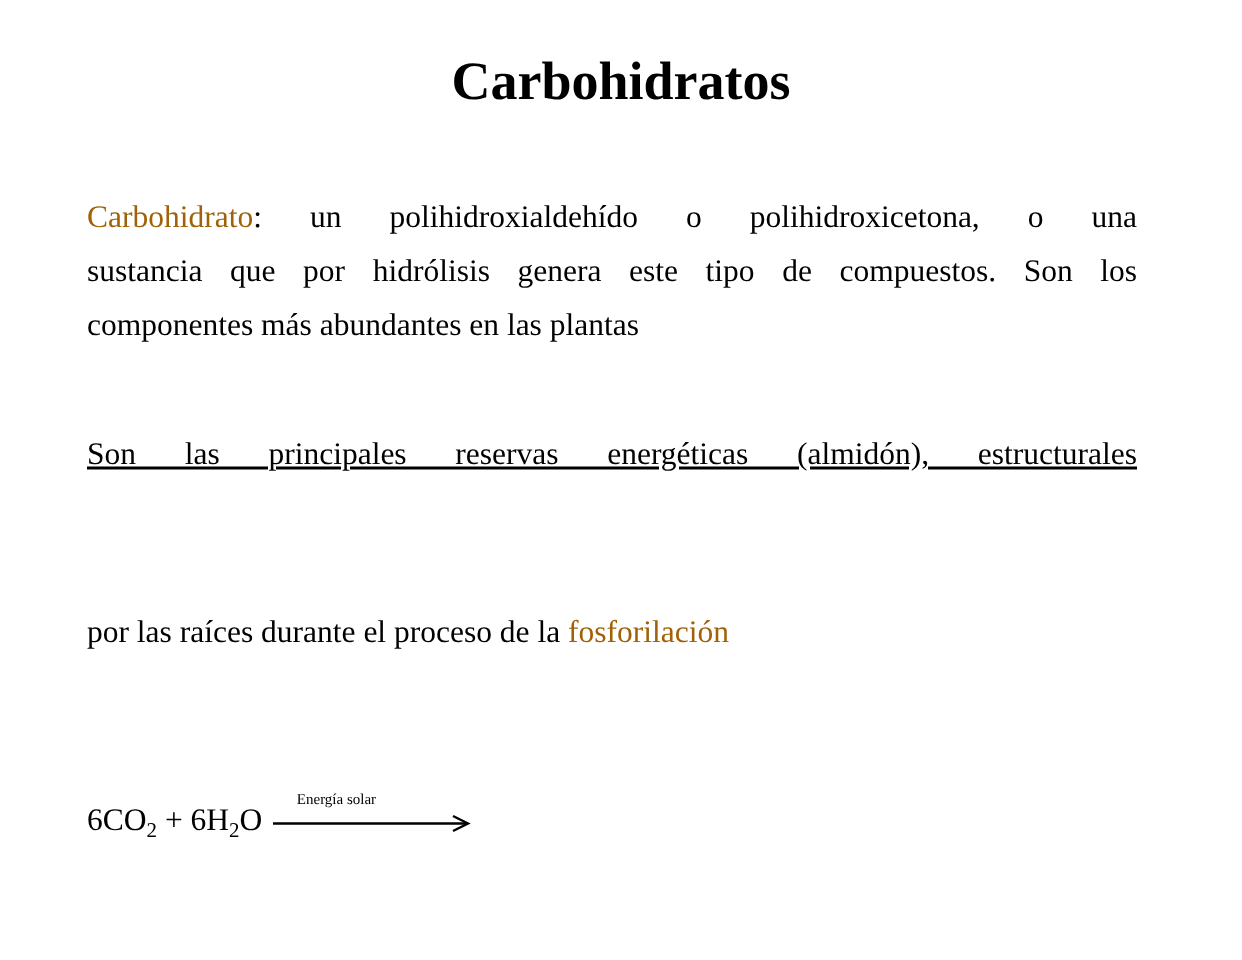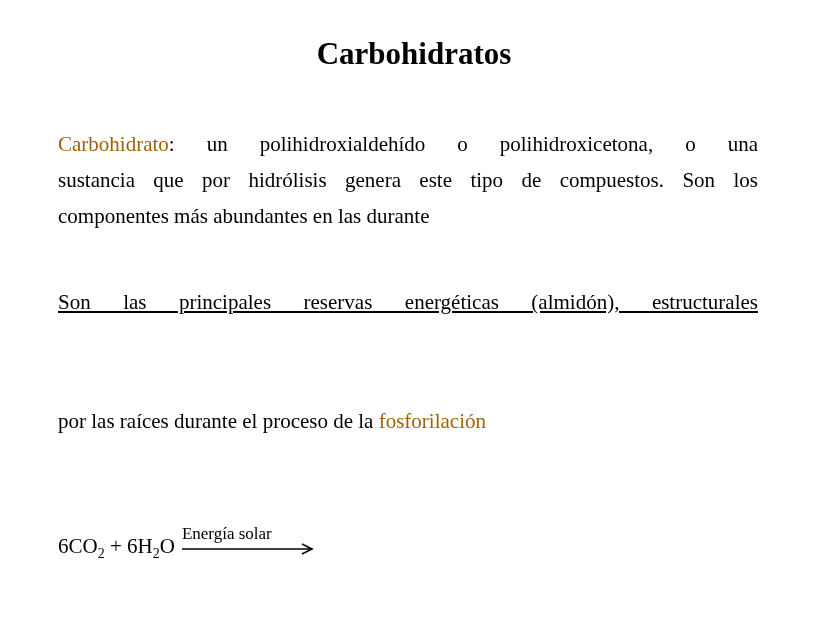--- a/index.html
+++ b/index.html
@@ -14,21 +14,21 @@
       overflow: hidden;
       font-family: "Liberation Serif", "DejaVu Serif", serif;
       color: #000000;
     }
     .slide-title {
       position: absolute;
       left: 0;
       width: 828px;
       top: 34px;
       text-align: center;
-      font-size: 31px;
+      font-size: 36px;
       font-weight: bold;
       line-height: 40px;
     }
     .para {
       position: absolute;
       left: 58px;
       width: 700px;
       font-size: 21px;
       text-align: justify;
       text-align-last: left;
@@ -66,41 +66,41 @@
     }
     .arrow-wrap {
       position: relative;
       display: inline-block;
       width: 132px;
       height: 32px;
       margin: 0 4px 0 7px;
     }
     .arrow-label {
       position: absolute;
-      left: 0;
+      left: 16px;
       top: -5px;
-      font-size: 17px;
+      font-size: 10px;
       line-height: 18px;
       white-space: nowrap;
     }
     .arrow-svg {
       position: absolute;
       left: 0;
       top: 13px;
     }
   </style>
 </head>
 <body>
 
 <div class="slide-title">Carbohidratos</div>
 
 <div class="para" id="p1">
   <span class="line"><span class="red">Carbohidrato</span><span>: un polihidroxialdehído o polihidroxicetona, o una</span></span>
   <span class="line">sustancia que por hidrólisis genera este tipo de compuestos. Son los</span>
-  <span class="line last">componentes más abundantes en las durante</span>
+  <span class="line last">componentes más abundantes en las plantas</span>
 </div>
 
 <div class="para" id="p2">
   <span class="line">Son las principales reservas energéticas (almidón), estructurales</span>
 </div>
 
 <div class="para" id="p3">
   <span class="line last"><span>por las raíces durante el proceso de la </span><span class="red">fosforilación</span></span>
 </div>
 

